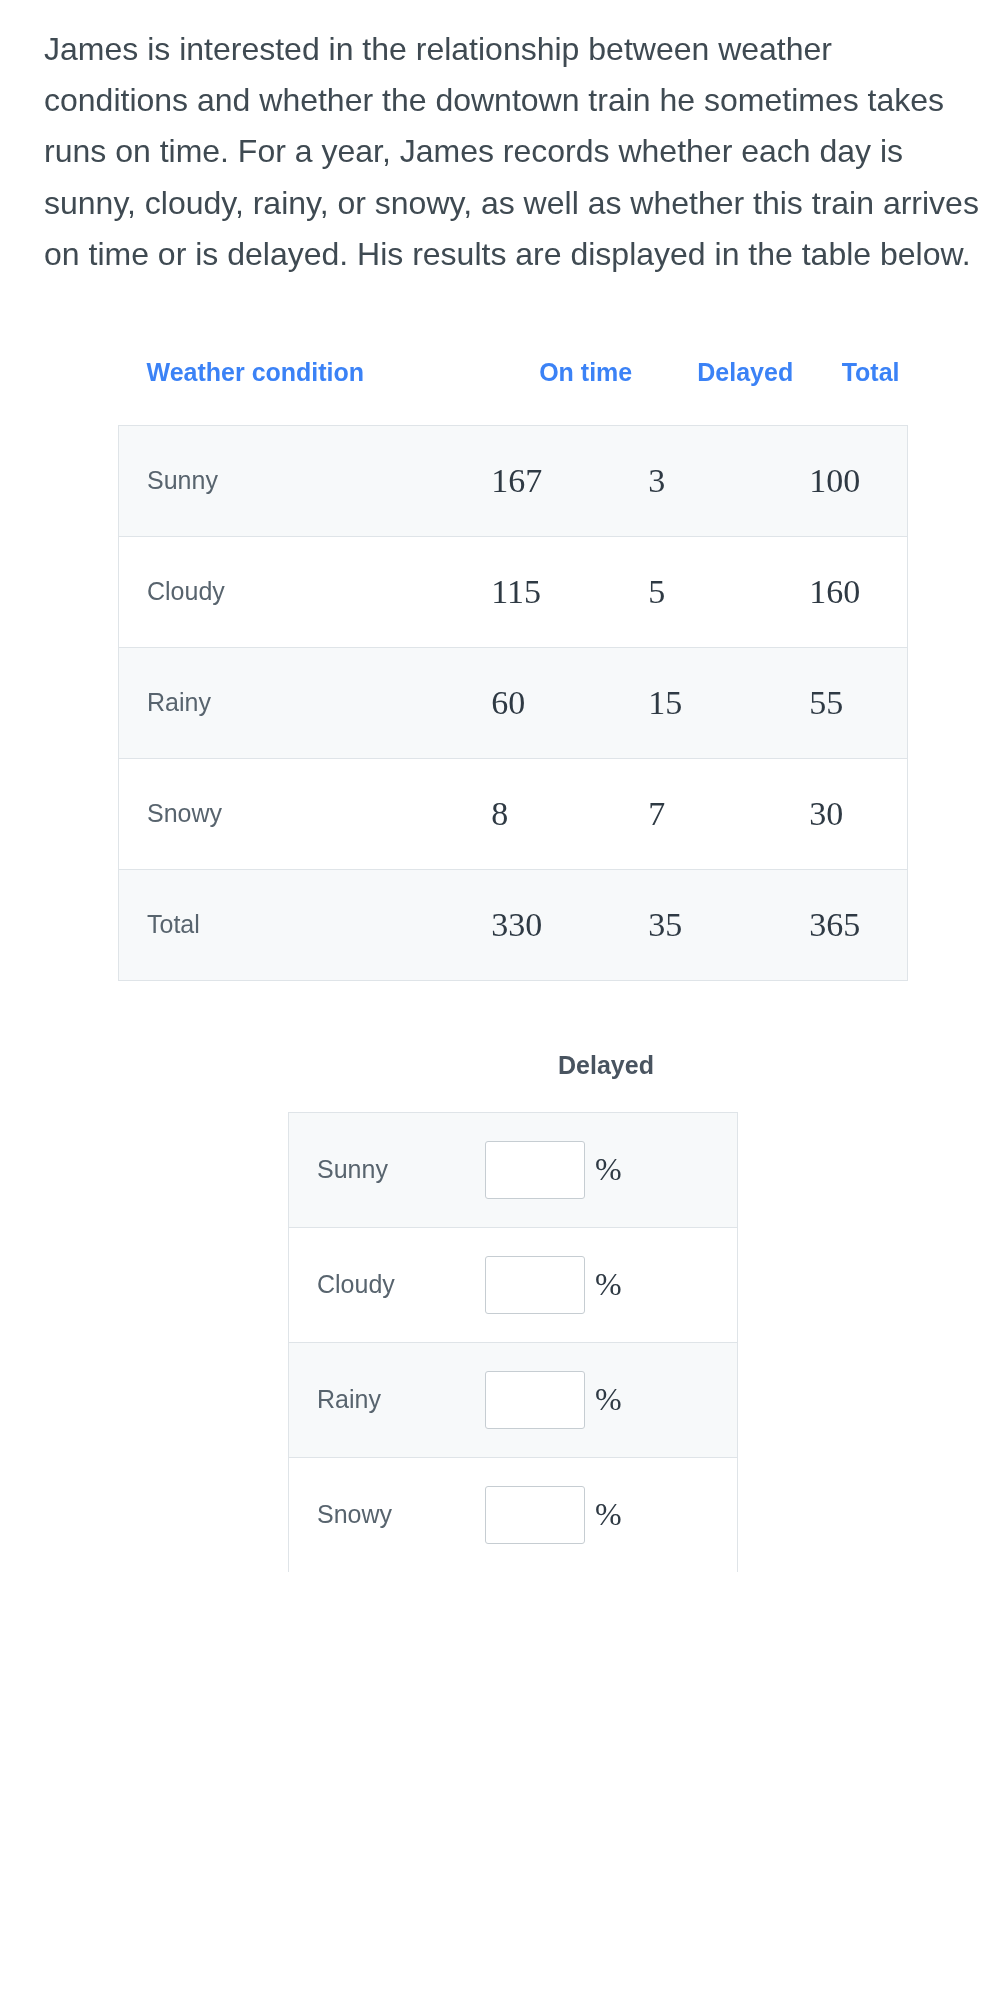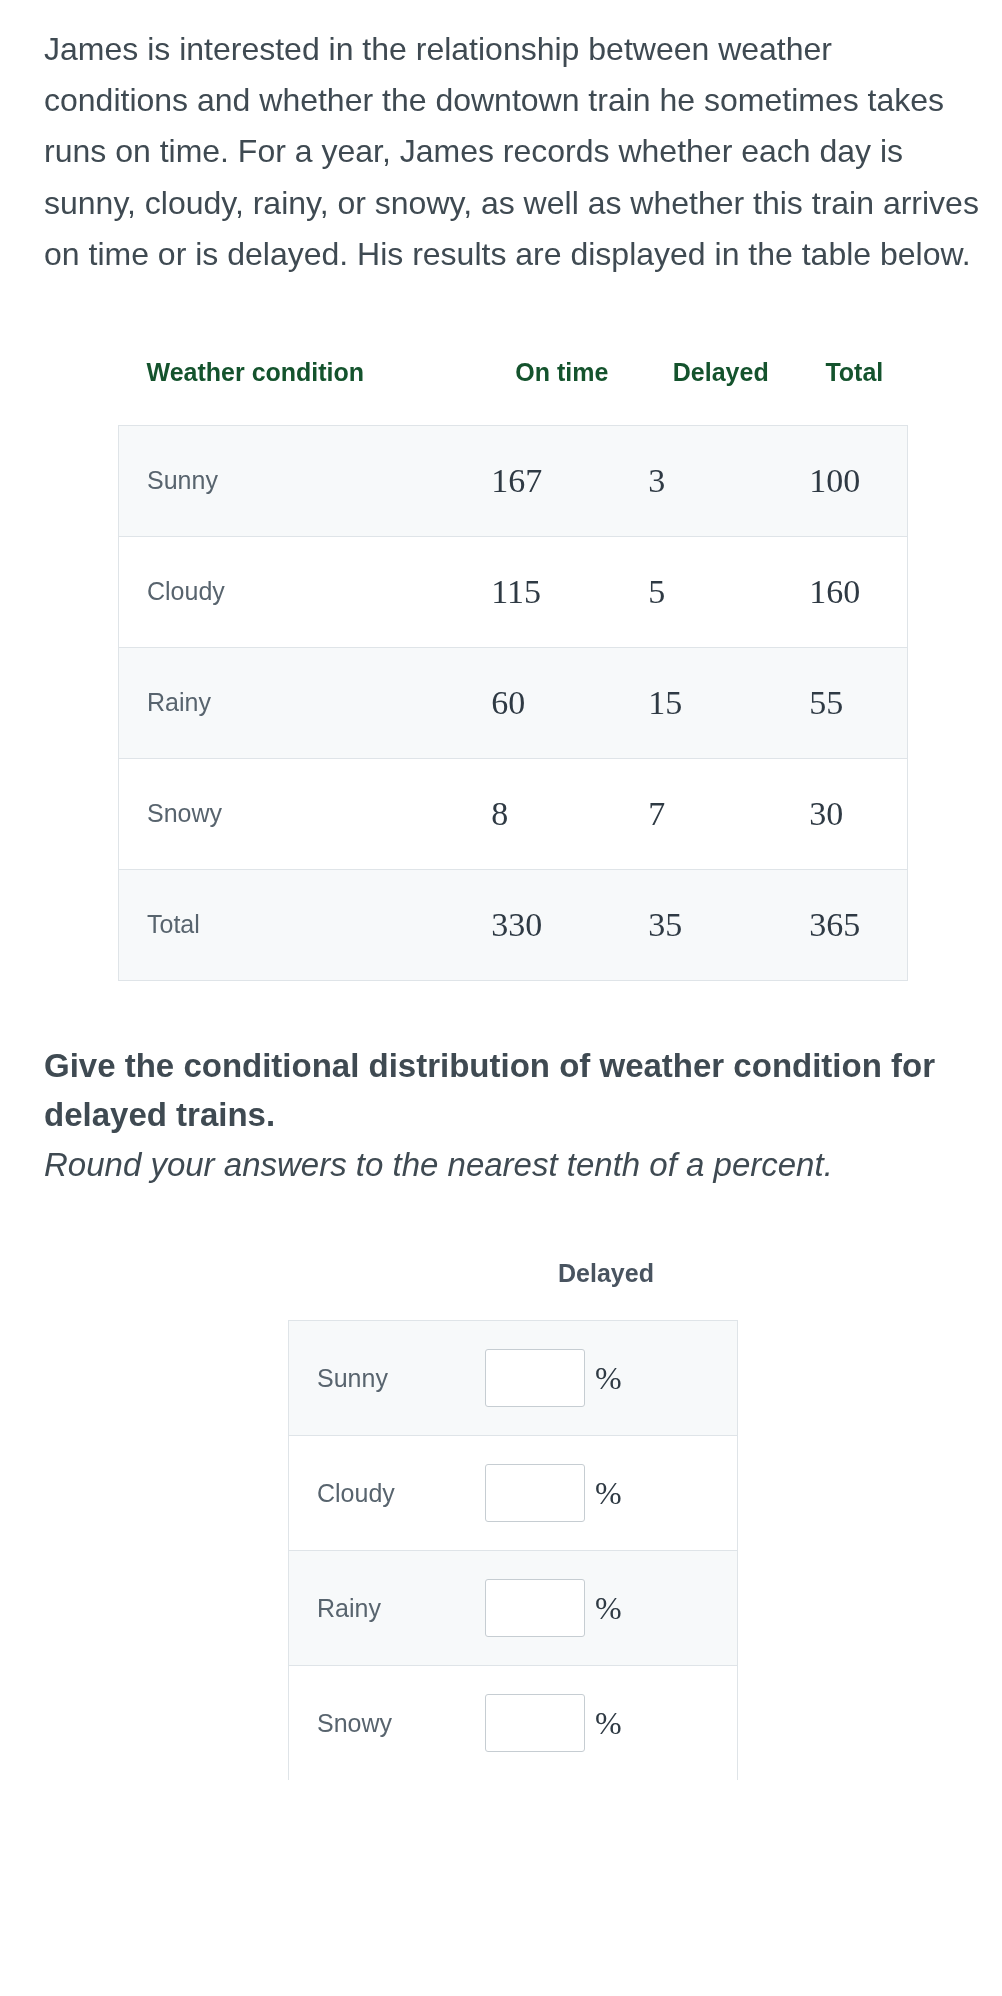--- a/index.html
+++ b/index.html
@@ -22,27 +22,27 @@
   }
   .data-table {
     width: 790px;
     margin: 0 auto 60px auto;
     border-collapse: collapse;
     font-size: 0;
   }
   .data-table th {
     font-weight: 700;
     font-size: 25px;
-    color: #14532d;
+    color: #3b82f6;
     text-align: left;
     padding: 18px 8px 38px 28px;
     white-space: nowrap;
   }
   .data-table th.num {
-    text-align: center;
+    text-align: right;
     padding-left: 8px;
   }
   .data-table td {
     font-size: 25px;
     color: #58646e;
     padding: 36px 8px 36px 28px;
     border-top: 1px solid #dfe4e8;
   }
   .data-table td.num {
     font-family: "Times New Roman", Georgia, serif;
@@ -178,24 +178,20 @@
       </tr>
       <tr>
         <td>Total</td>
         <td class="num">330</td>
         <td class="num">35</td>
         <td class="num">365</td>
       </tr>
     </tbody>
   </table>
 
-  <div class="question">
-    <span class="q-bold">Give the conditional distribution of weather condition for delayed trains.</span><br>
-    <span class="q-italic">Round your answers to the nearest tenth of a percent.</span>
-  </div>
 
   <table class="answer-table">
     <thead>
       <tr>
         <th class="label-col"></th>
         <th>Delayed</th>
       </tr>
     </thead>
     <tbody>
       <tr>

